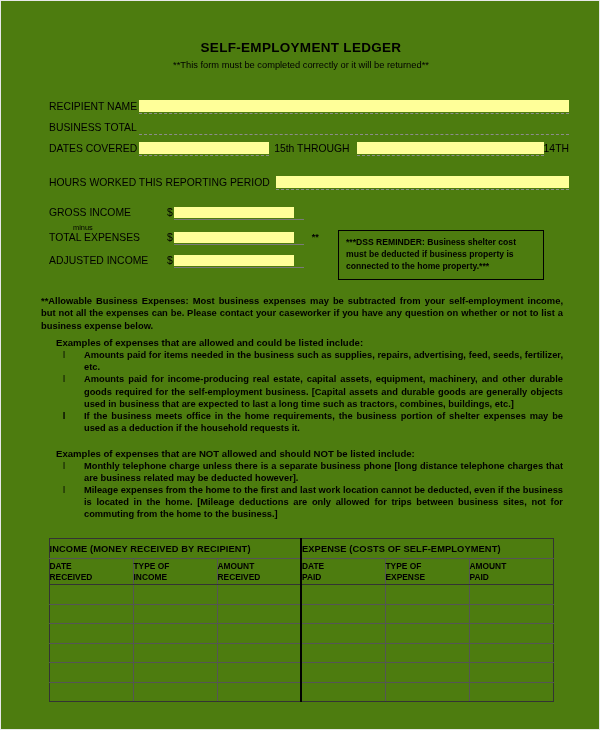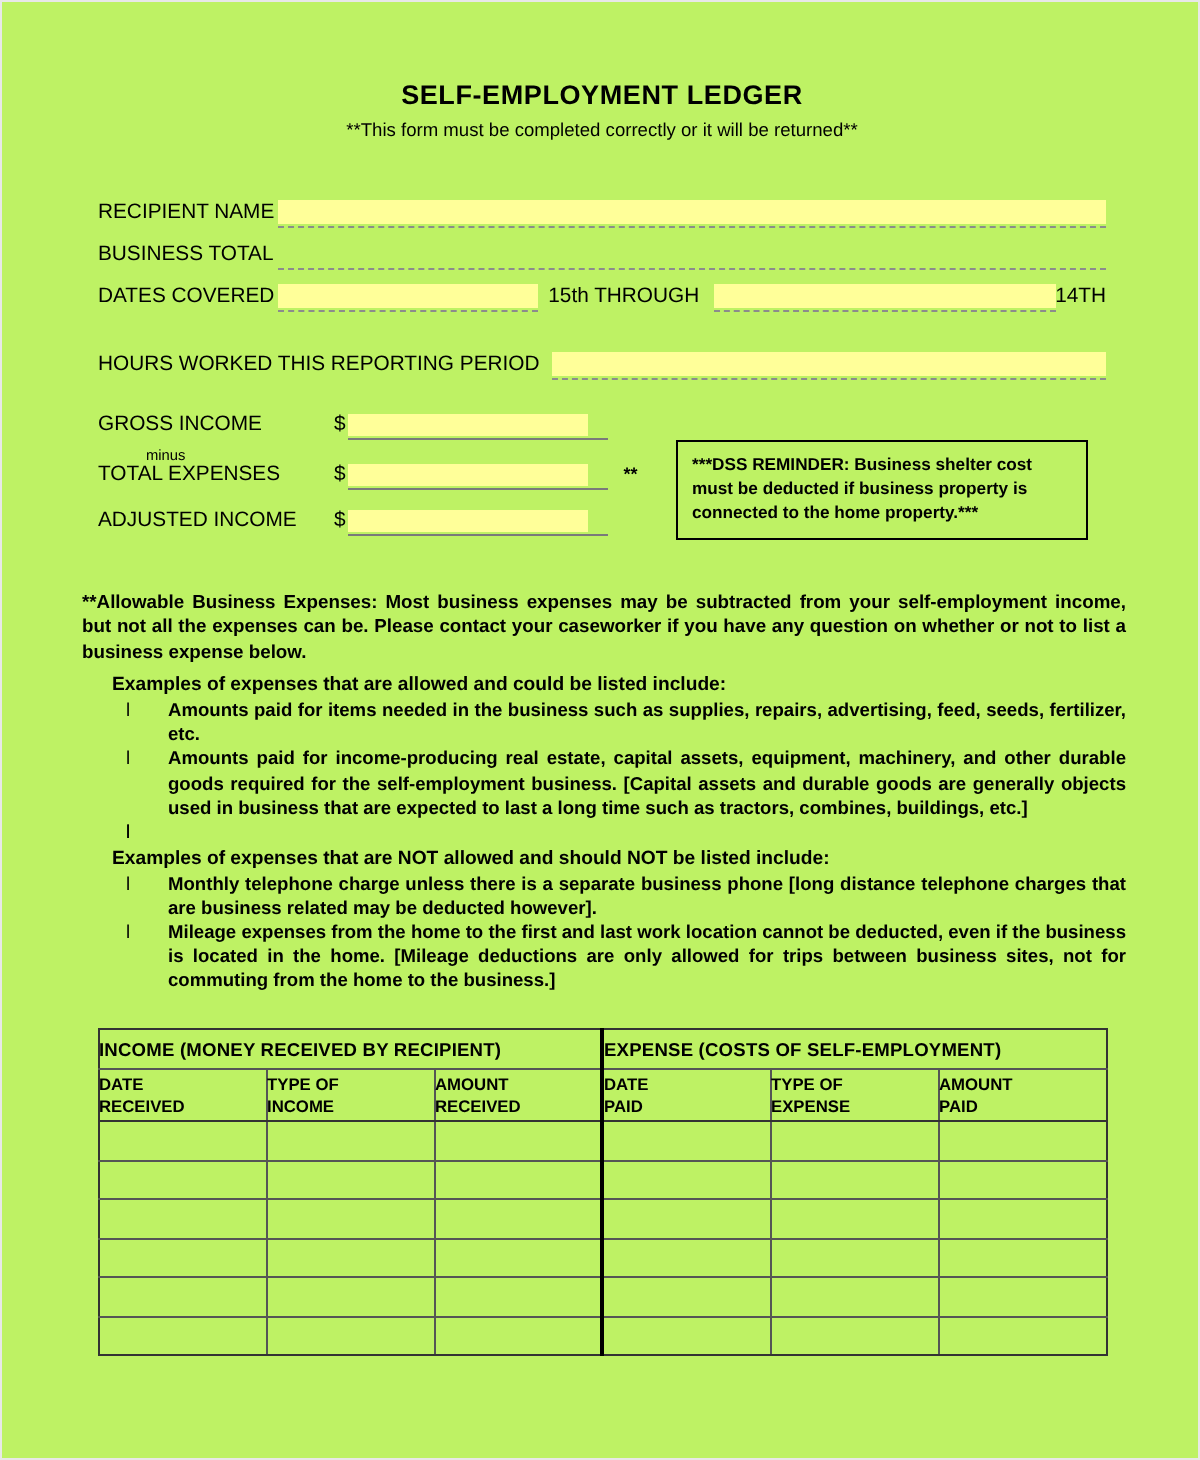--- a/index.html
+++ b/index.html
@@ -13,21 +13,21 @@
     font-family: "Liberation Sans", sans-serif;
     color: #000000;
     overflow: hidden;
   }
   .page {
     position: relative;
     width: 600px;
     height: 730px;
     box-sizing: border-box;
     border: 1px solid #e8e8e8;
-    background: #bef264;
+    background: #4d7c0f;
   }
   .inner {
     position: absolute;
     left: 0; top: 0;
     width: 600px;
   }
 
   
   .title {
     text-align: center;
@@ -39,21 +39,21 @@
   .subtitle {
     text-align: center;
     font-size: 9.3px;
     font-weight: normal;
     margin-top: 5px;
   }
 
   
   .form-block {
     margin-left: 48px;
-    margin-right: 48px;
+    margin-right: 32px;
     margin-top: 25px;
   }
   .frow {
     display: flex;
     align-items: flex-end;
     font-size: 10.4px;
     height: 17px;
     white-space: nowrap;
   }
   .flabel { flex: none; }
@@ -124,21 +124,21 @@
     margin-left: 24px;
     line-height: 9px;
     height: 9px;
   }
   .gap-sm { height: 7px; }
 
   
   .dss-box {
     position: absolute;
     left: 289px;
-    top: 13px;
+    top: 23px;
     width: 206px;
     box-sizing: border-box;
     border: 1.4px solid #000;
     padding: 5px 7px 6px 7px;
     font-size: 8.6px;
     line-height: 12.2px;
     font-weight: bold;
   }
 
   
@@ -296,20 +296,21 @@
       </li>
       <li>
         <span class="bullet">l</span>
         <span>Amounts paid for income-producing real estate, capital assets, equipment, machinery, and other durable goods required for the self-employment business. [Capital assets and durable goods are generally objects used in business that are expected to last a long time such as tractors, combines, buildings, etc.]</span>
       </li>
       <li>
         <span class="bullet">l</span>
       </li>
       <li>
         <span class="bullet">l</span>
+        <span>If the business meets office in the home requirements, the business portion of shelter expenses may be used as a deduction if the household requests it.</span>
       </li>
     </ul>
 
     <div class="examples-head not-allowed">Examples of expenses that are NOT allowed and should NOT be listed include:</div>
 
     <ul class="blist">
       <li>
         <span class="bullet">l</span>
         <span>Monthly telephone charge unless there is a separate business phone [long distance telephone charges that are business related may be deducted however].</span>
       </li>

